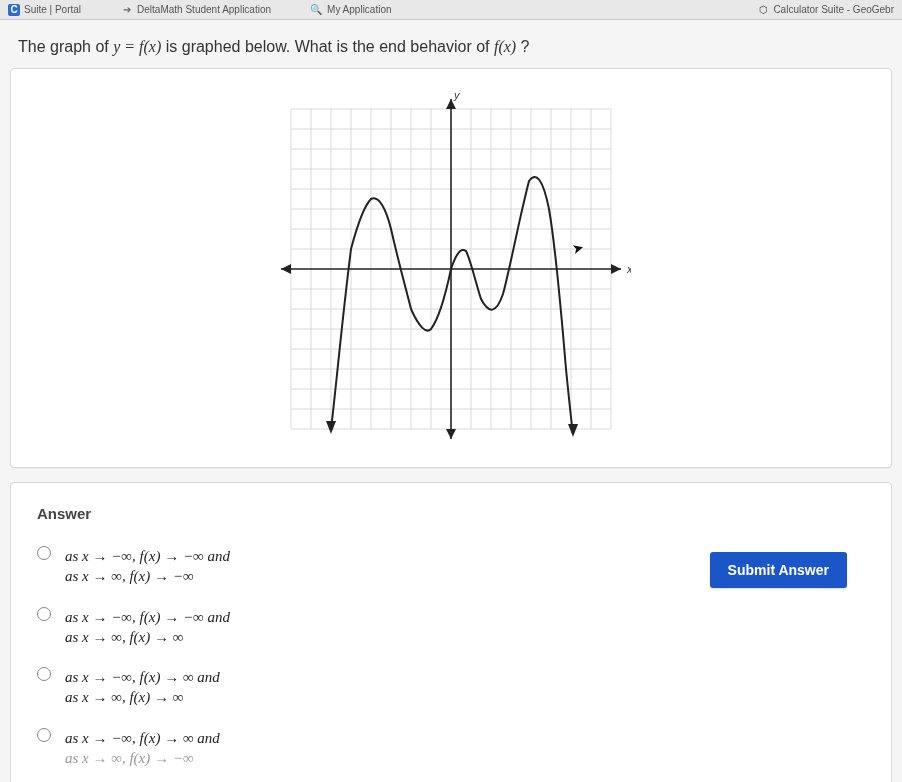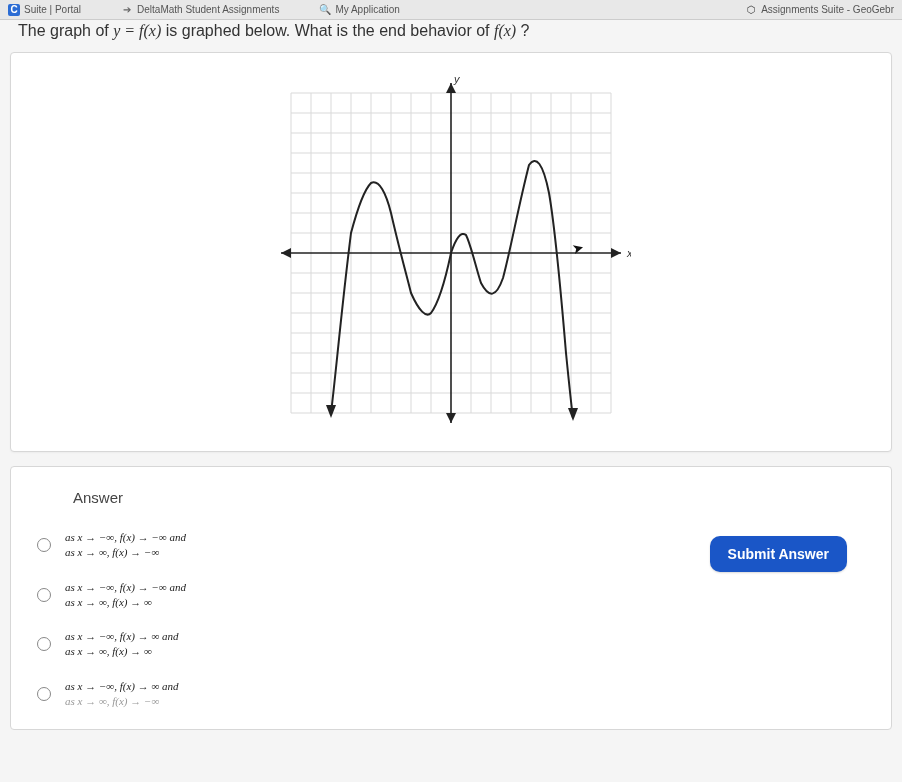--- a/index.html
+++ b/index.html
@@ -31,20 +31,21 @@
     .tab-icon { width: 12px; height: 12px; display:inline-flex; align-items:center; justify-content:center; font-size:10px; }
     .tab-icon.c { background:#2b6cd4; color:#fff; font-weight:bold; border-radius:2px; }
     .tab-icon.arrow { color:#666; }
     .tab-icon.q { color:#444; }
     .tab-icon.o { color:#444; }
     .question-row {
       padding: 2px 18px 6px 18px;
       font-size: 16px;
       color: #333;
       background: #f5f5f5;
+      margin-top: 16px;
     }
     .math-i { font-style: italic; font-family: "Times New Roman", serif; }
     .graph-card {
       margin: 6px 10px 0 10px;
       background: #fff;
       border: 1px solid #d7d7d7;
       border-radius: 4px;
       padding: 20px 0 18px 0;
       display: flex;
       justify-content: center;
@@ -54,57 +55,55 @@
     .answer-card {
       margin: 14px 10px 0 10px;
       background: #fff;
       border: 1px solid #d7d7d7;
       border-radius: 4px;
       padding: 22px 26px 0 26px;
       font-family: "Times New Roman", serif;
     }
     .answer-heading {
       font-family: -apple-system, BlinkMacSystemFont, "Segoe UI", Arial, sans-serif;
-      font-weight: 400;
+      font-weight: 700;
       font-size: 15px;
       color: #444;
       margin-bottom: 24px;
-      margin-left: 36px;
     }
     .options-row {
       display: flex;
       align-items: flex-start;
       justify-content: space-between;
     }
     .options-col { flex: 1; }
     .option {
       display: flex;
-      align-items: center;
       gap: 14px;
       margin-bottom: 20px;
-      font-size: 11px;
+      font-size: 15px;
       color: #222;
     }
     .radio {
       width: 14px; height: 14px;
       border: 1.5px solid #888;
       border-radius: 50%;
       flex-shrink: 0;
       background: #fff;
     }
     .opt-text { line-height: 1.35; }
     .opt-text .line { display:block; }
     .submit-btn {
       background: #1a56c7;
       color: #fff;
       font-weight: 600;
       font-size: 14px;
       padding: 10px 18px;
       border: none;
-      border-radius: 10px;
+      border-radius: 3px;
       cursor: pointer;
       font-family: -apple-system, BlinkMacSystemFont, "Segoe UI", Arial, sans-serif;
       margin-top: 6px;
       margin-right: 18px;
       box-shadow: 0 1px 2px rgba(0,0,0,0.15);
     }
     .cursor {
       position: absolute;
       left: 572px;
       top: 240px;
@@ -119,29 +118,29 @@
 </head>
 <body>
 
 <div class="tab-bar">
   <div class="tab">
     <span class="tab-icon c">C</span>
     <span>Suite | Portal</span>
   </div>
   <div class="tab">
     <span class="tab-icon arrow">➔</span>
-    <span>DeltaMath Student Assignments</span>
+    <span>DeltaMath Student Application</span>
   </div>
   <div class="tab">
     <span class="tab-icon q">🔍</span>
     <span>My Application</span>
   </div>
   <div class="tab" style="margin-left:auto;">
     <span class="tab-icon o">⬡</span>
-    <span>Assignments Suite - GeoGebr</span>
+    <span>Calculator Suite - GeoGebr</span>
   </div>
 </div>
 
 <div class="question-row">
   <span>The graph of </span>
   <span class="math-i">y = f(x)</span>
   <span> is graphed below. What is the end behavior of </span>
   <span class="math-i">f(x)</span>
   <span>?</span>
 </div>

